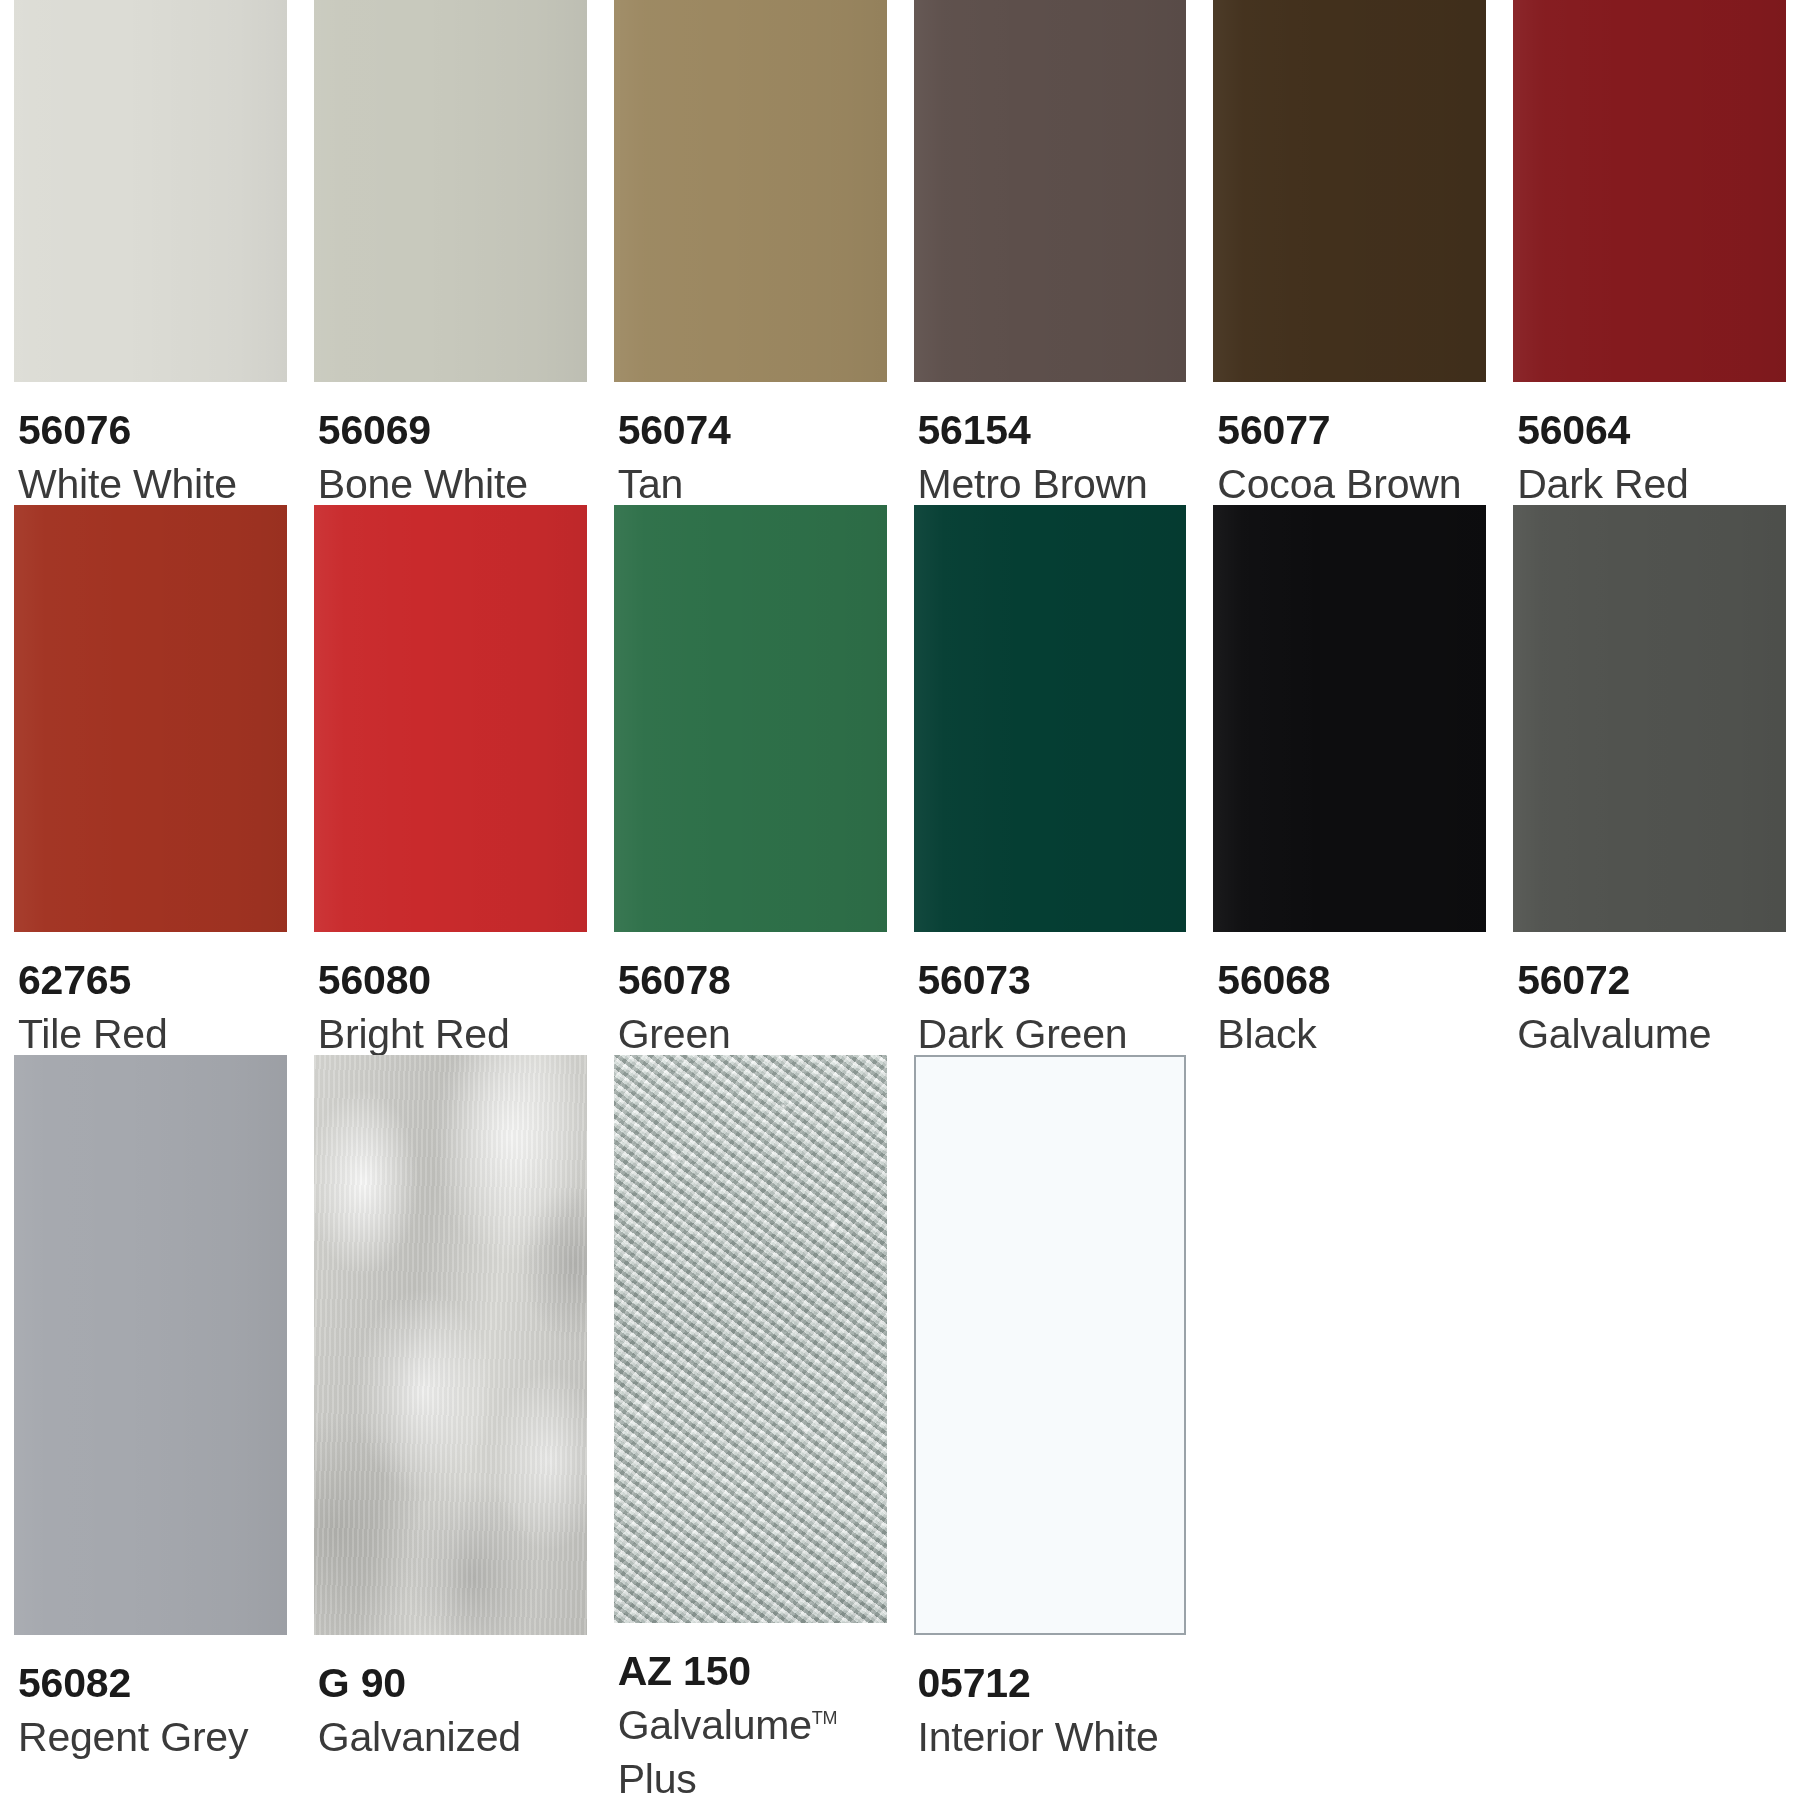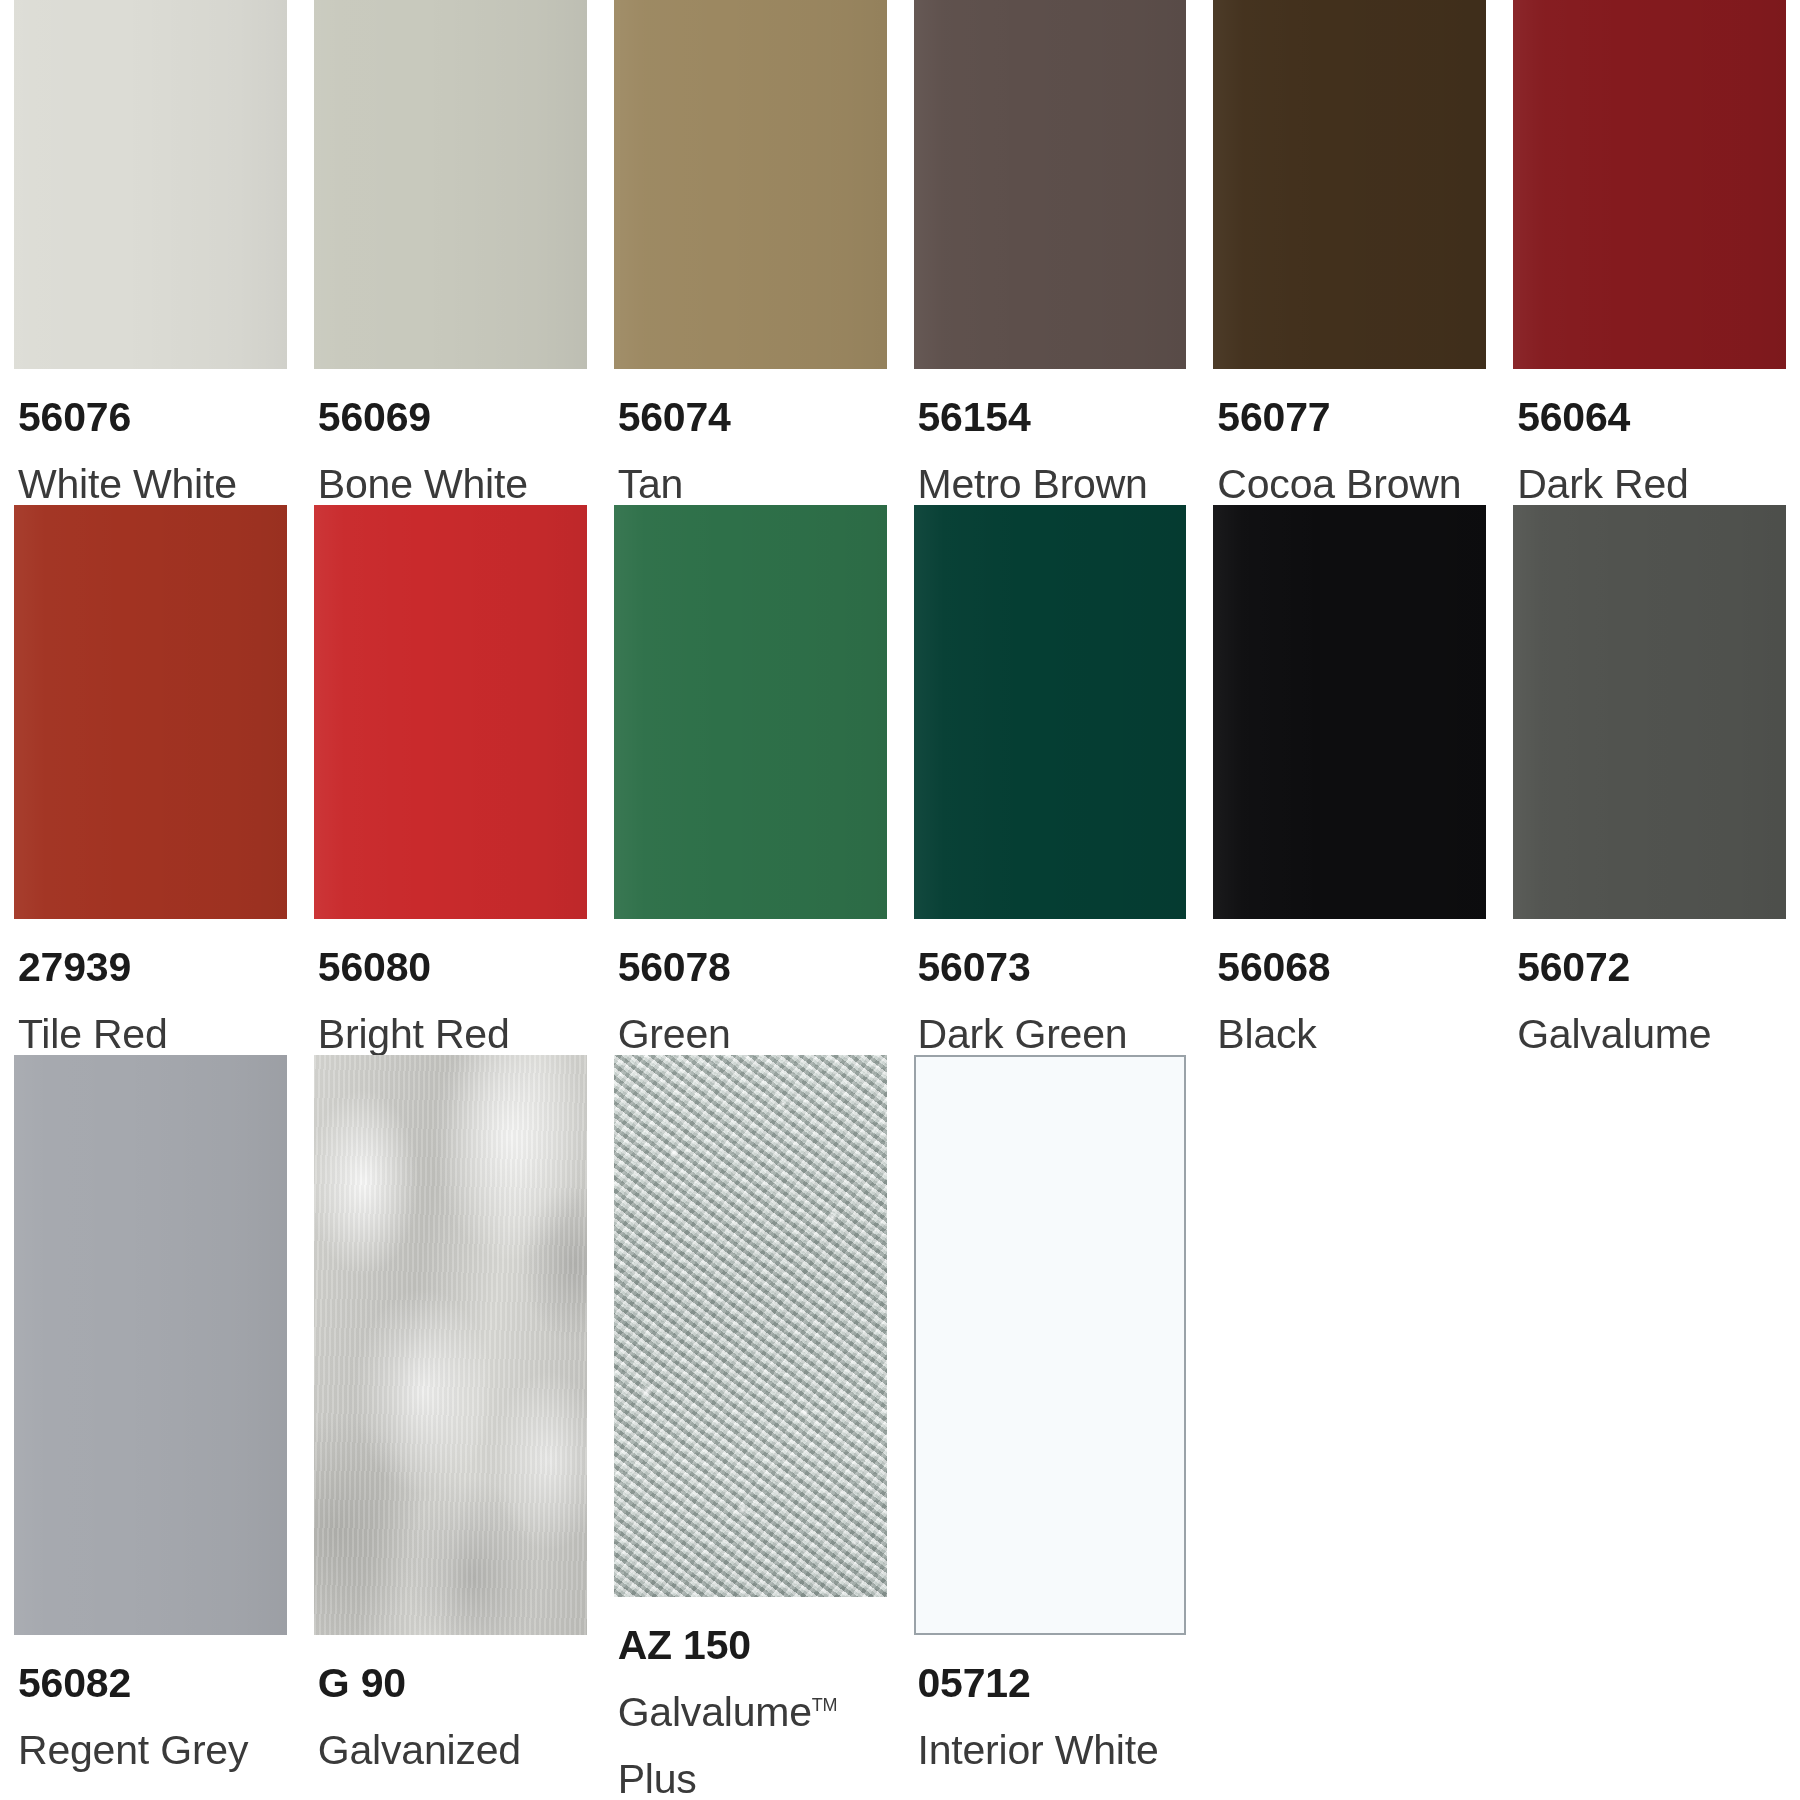--- a/index.html
+++ b/index.html
@@ -133,21 +133,21 @@
     font-weight: bold;
     color: #1b1b1b;
     letter-spacing: -0.2px;
     white-space: nowrap;
   }
   .cname {
     font-size: 41px;
     font-weight: normal;
     color: #3a3a3a;
     letter-spacing: -0.2px;
-    margin-top: 26px;
+    margin-top: 13px;
   }
   .cname .tm {
     font-size: 18px;
     vertical-align: super;
     line-height: 0;
   }
 </style>
 </head>
 <body>
 
@@ -190,21 +190,21 @@
     <div class="swatch-cell row-2">
       <div class="chip painted" style="background-color: rgb(132, 26, 30);"></div>
       <div class="caption">
         <div class="code">56064</div>
         <div class="cname"><span>Dark Red</span></div>
       </div>
     </div>
     <div class="swatch-cell row-2">
       <div class="chip painted" style="background-color: rgb(162, 51, 34);"></div>
       <div class="caption">
-        <div class="code">27939</div>
+        <div class="code">62765</div>
         <div class="cname"><span>Tile Red</span></div>
       </div>
     </div>
     <div class="swatch-cell row-2">
       <div class="chip painted" style="background-color: rgb(201, 42, 44);"></div>
       <div class="caption">
         <div class="code">56080</div>
         <div class="cname"><span>Bright Red</span></div>
       </div>
     </div>

